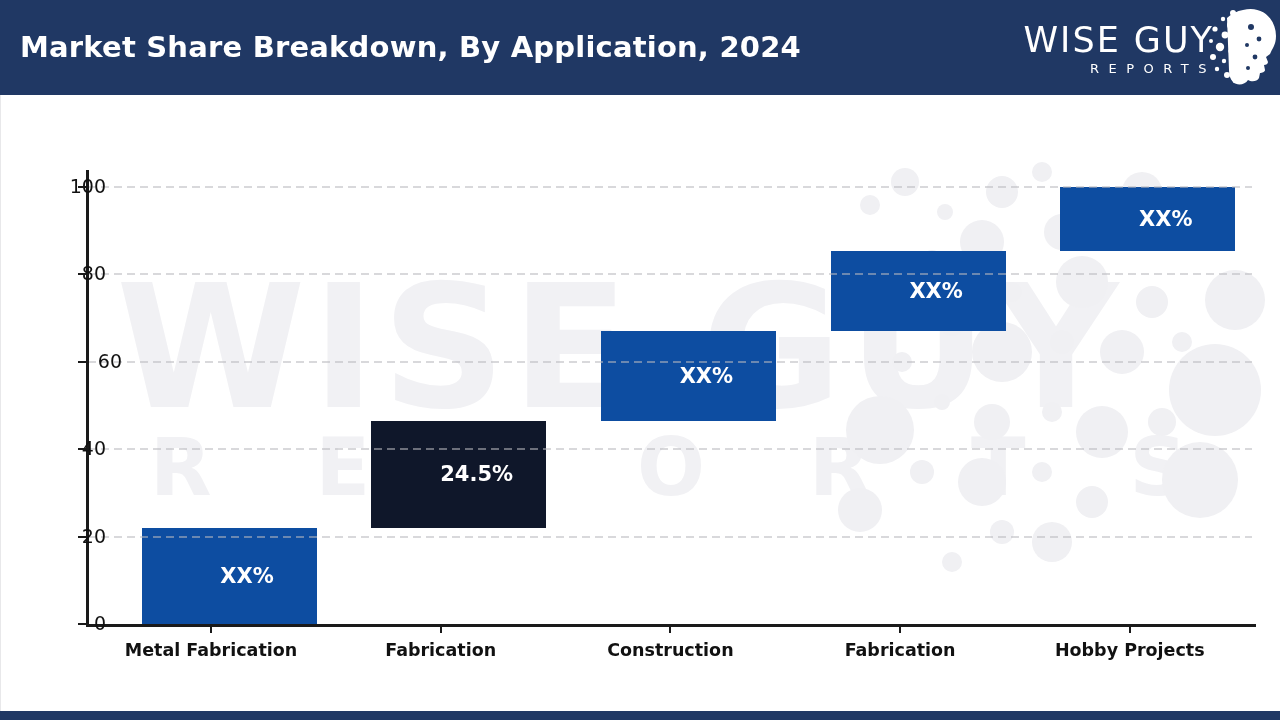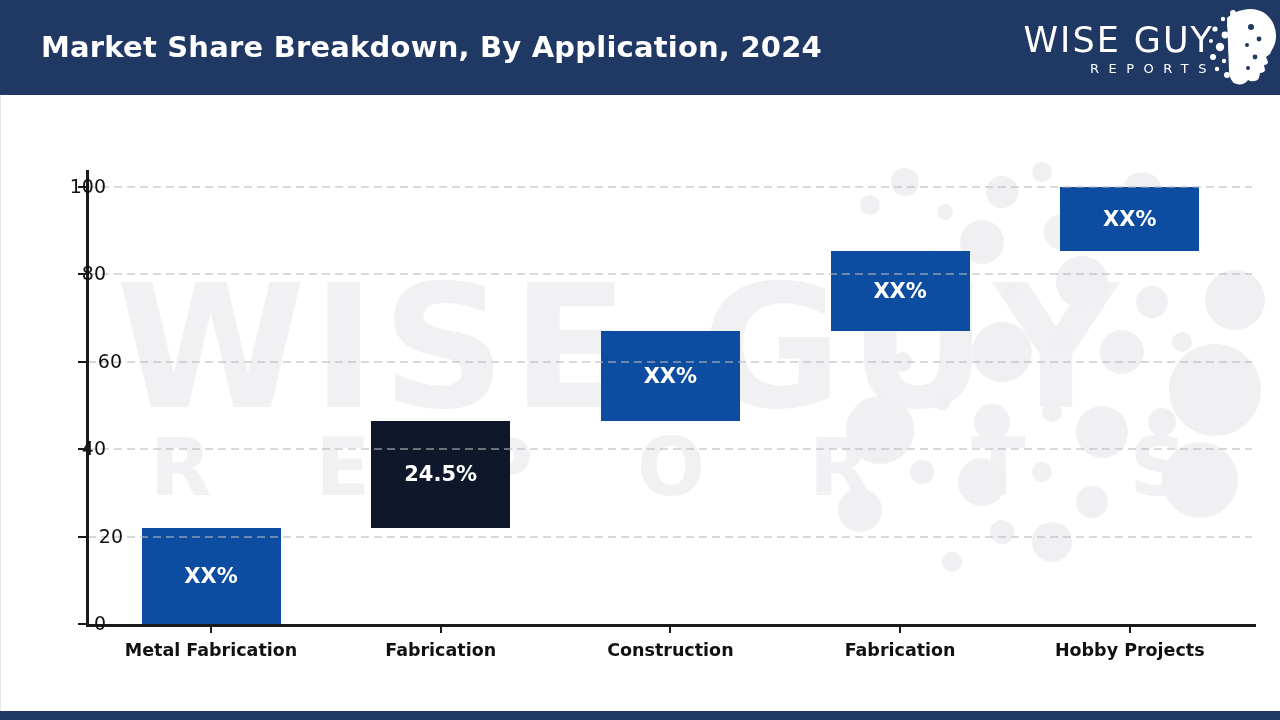--- a/index.html
+++ b/index.html
@@ -4,21 +4,21 @@
 <style>
   html,body{margin:0;padding:0;background:#ffffff;}
   .screen{
     position:relative;width:1280px;height:720px;overflow:hidden;
     background:#ffffff;font-family:"DejaVu Sans","Liberation Sans",sans-serif;
   }
   
   .header{position:absolute;left:0;top:0;width:1280px;height:95px;background:#203864;z-index:50;}
   .header-title{
     position:absolute;left:20px;top:0;height:95px;line-height:95px;
-    color:#ffffff;font-size:29px;font-weight:700;white-space:nowrap;letter-spacing:.2px;margin-left:21px;
+    color:#ffffff;font-size:29px;font-weight:700;white-space:nowrap;letter-spacing:.2px;
   }
   .brand{position:absolute;right:0;top:0;width:260px;height:95px;}
   .brand-top{
     position:absolute;right:66px;top:20px;color:#ffffff;font-size:35px;font-weight:500;
     letter-spacing:2px;white-space:nowrap;
   }
   .brand-bottom{
     position:absolute;right:64px;top:61px;color:#ffffff;font-size:13px;font-weight:400;
     letter-spacing:9.5px;white-space:nowrap;
   }
@@ -36,21 +36,21 @@
   .wm-dots{position:absolute;left:0;top:0;z-index:1;}
   
   #plot{position:absolute;left:0;top:0;width:1280px;height:720px;z-index:2;}
   .axis{position:absolute;background:#1a1a1a;z-index:14;}
   .ytick-label{position:absolute;text-align:right;font-size:19px;color:#111111;z-index:14;margin-left:32px;}
   .tickmark{position:absolute;background:#1a1a1a;z-index:14;}
   .gridline{
     position:absolute;height:2px;z-index:12;
     background:repeating-linear-gradient(90deg,rgba(185,185,190,.55) 0 8px,rgba(0,0,0,0) 8px 13px);
   }
-  .bar{position:absolute;z-index:10;display:flex;align-items:center;justify-content:center;}
+  .bar{position:absolute;z-index:10;display:flex;align-items:center;justify-content:center;padding-left:36px;}
   .bar-label{font-size:21px;font-weight:700;color:#ffffff;z-index:15;}
   .cat-label{position:absolute;text-align:center;font-size:17.5px;font-weight:700;color:#111111;z-index:14;}
 </style>
 </head>
 <body>
 
 <div class="screen">
 
   <div class="card"></div>
   <div class="wm1">WISE GUY</div>
@@ -95,21 +95,21 @@
       <circle cx="880" cy="430" r="34"></circle>
         <circle cx="860" cy="510" r="22"></circle>
     </g>
   </svg>
 
   <div id="plot">
       <div class="axis" style="left: 86px; top: 170px; width: 2.5px; height: 456px;"></div>
       <div class="axis" style="left: 86px; top: 624px; width: 1170px; height: 2.5px;"></div>
       <div class="ytick-label" style="left: 0px; width: 74px; top: 612px;">0</div>
       <div class="tickmark" style="left: 78px; top: 623px; width: 8px; height: 2px;"></div>
-      <div class="ytick-label" style="left: 17px; width: 74px; top: 524.6px;">20</div>
+      <div class="ytick-label" style="left: 0px; width: 74px; top: 524.6px;">20</div>
       <div class="tickmark" style="left: 78px; top: 535.6px; width: 8px; height: 2px;"></div>
       <div class="gridline" style="left: 88px; top: 535.6px; width: 1164px;"></div>
       <div class="ytick-label" style="left: 0px; width: 74px; top: 437.2px;">40</div>
       <div class="tickmark" style="left: 78px; top: 448.2px; width: 8px; height: 2px;"></div>
       <div class="gridline" style="left: 88px; top: 448.2px; width: 1164px;"></div>
       <div class="ytick-label" style="left: 16px; width: 74px; top: 349.8px;">60</div>
       <div class="tickmark" style="left: 78px; top: 360.8px; width: 8px; height: 2px;"></div>
       <div class="gridline" style="left: 88px; top: 360.8px; width: 1164px;"></div>
       <div class="ytick-label" style="left: 0px; width: 74px; top: 262.4px;">80</div>
       <div class="tickmark" style="left: 78px; top: 273.4px; width: 8px; height: 2px;"></div>

